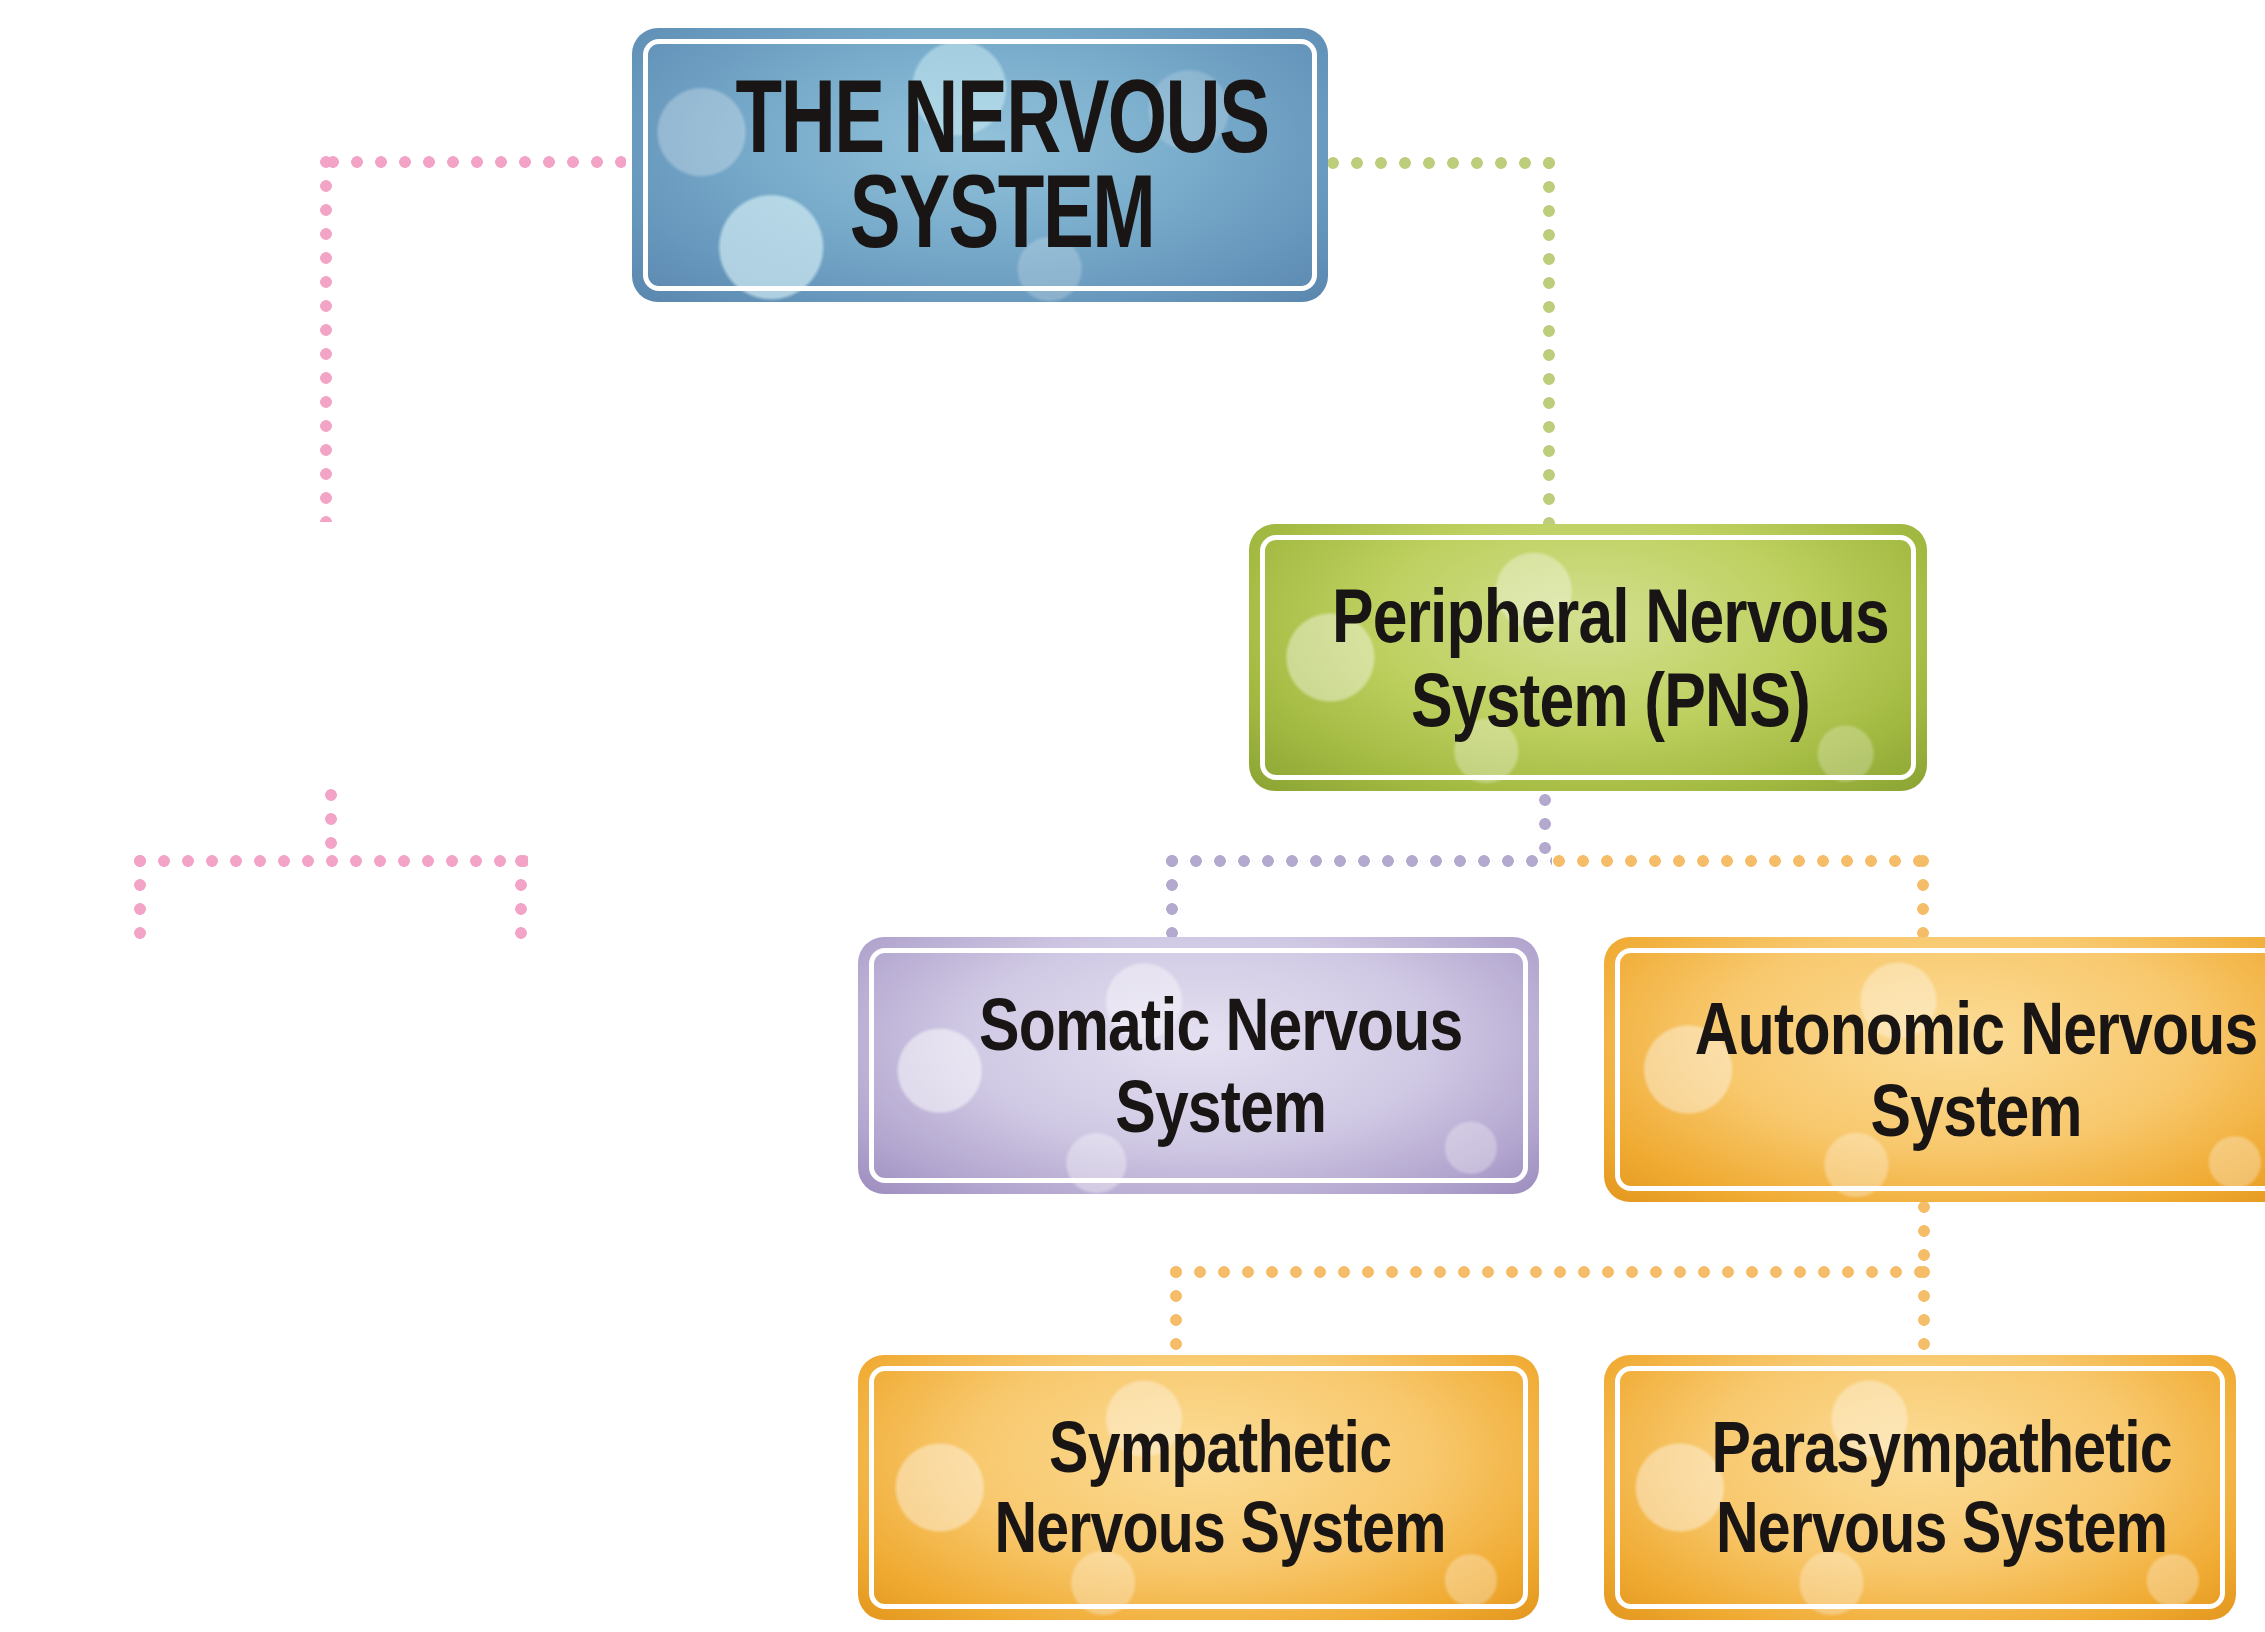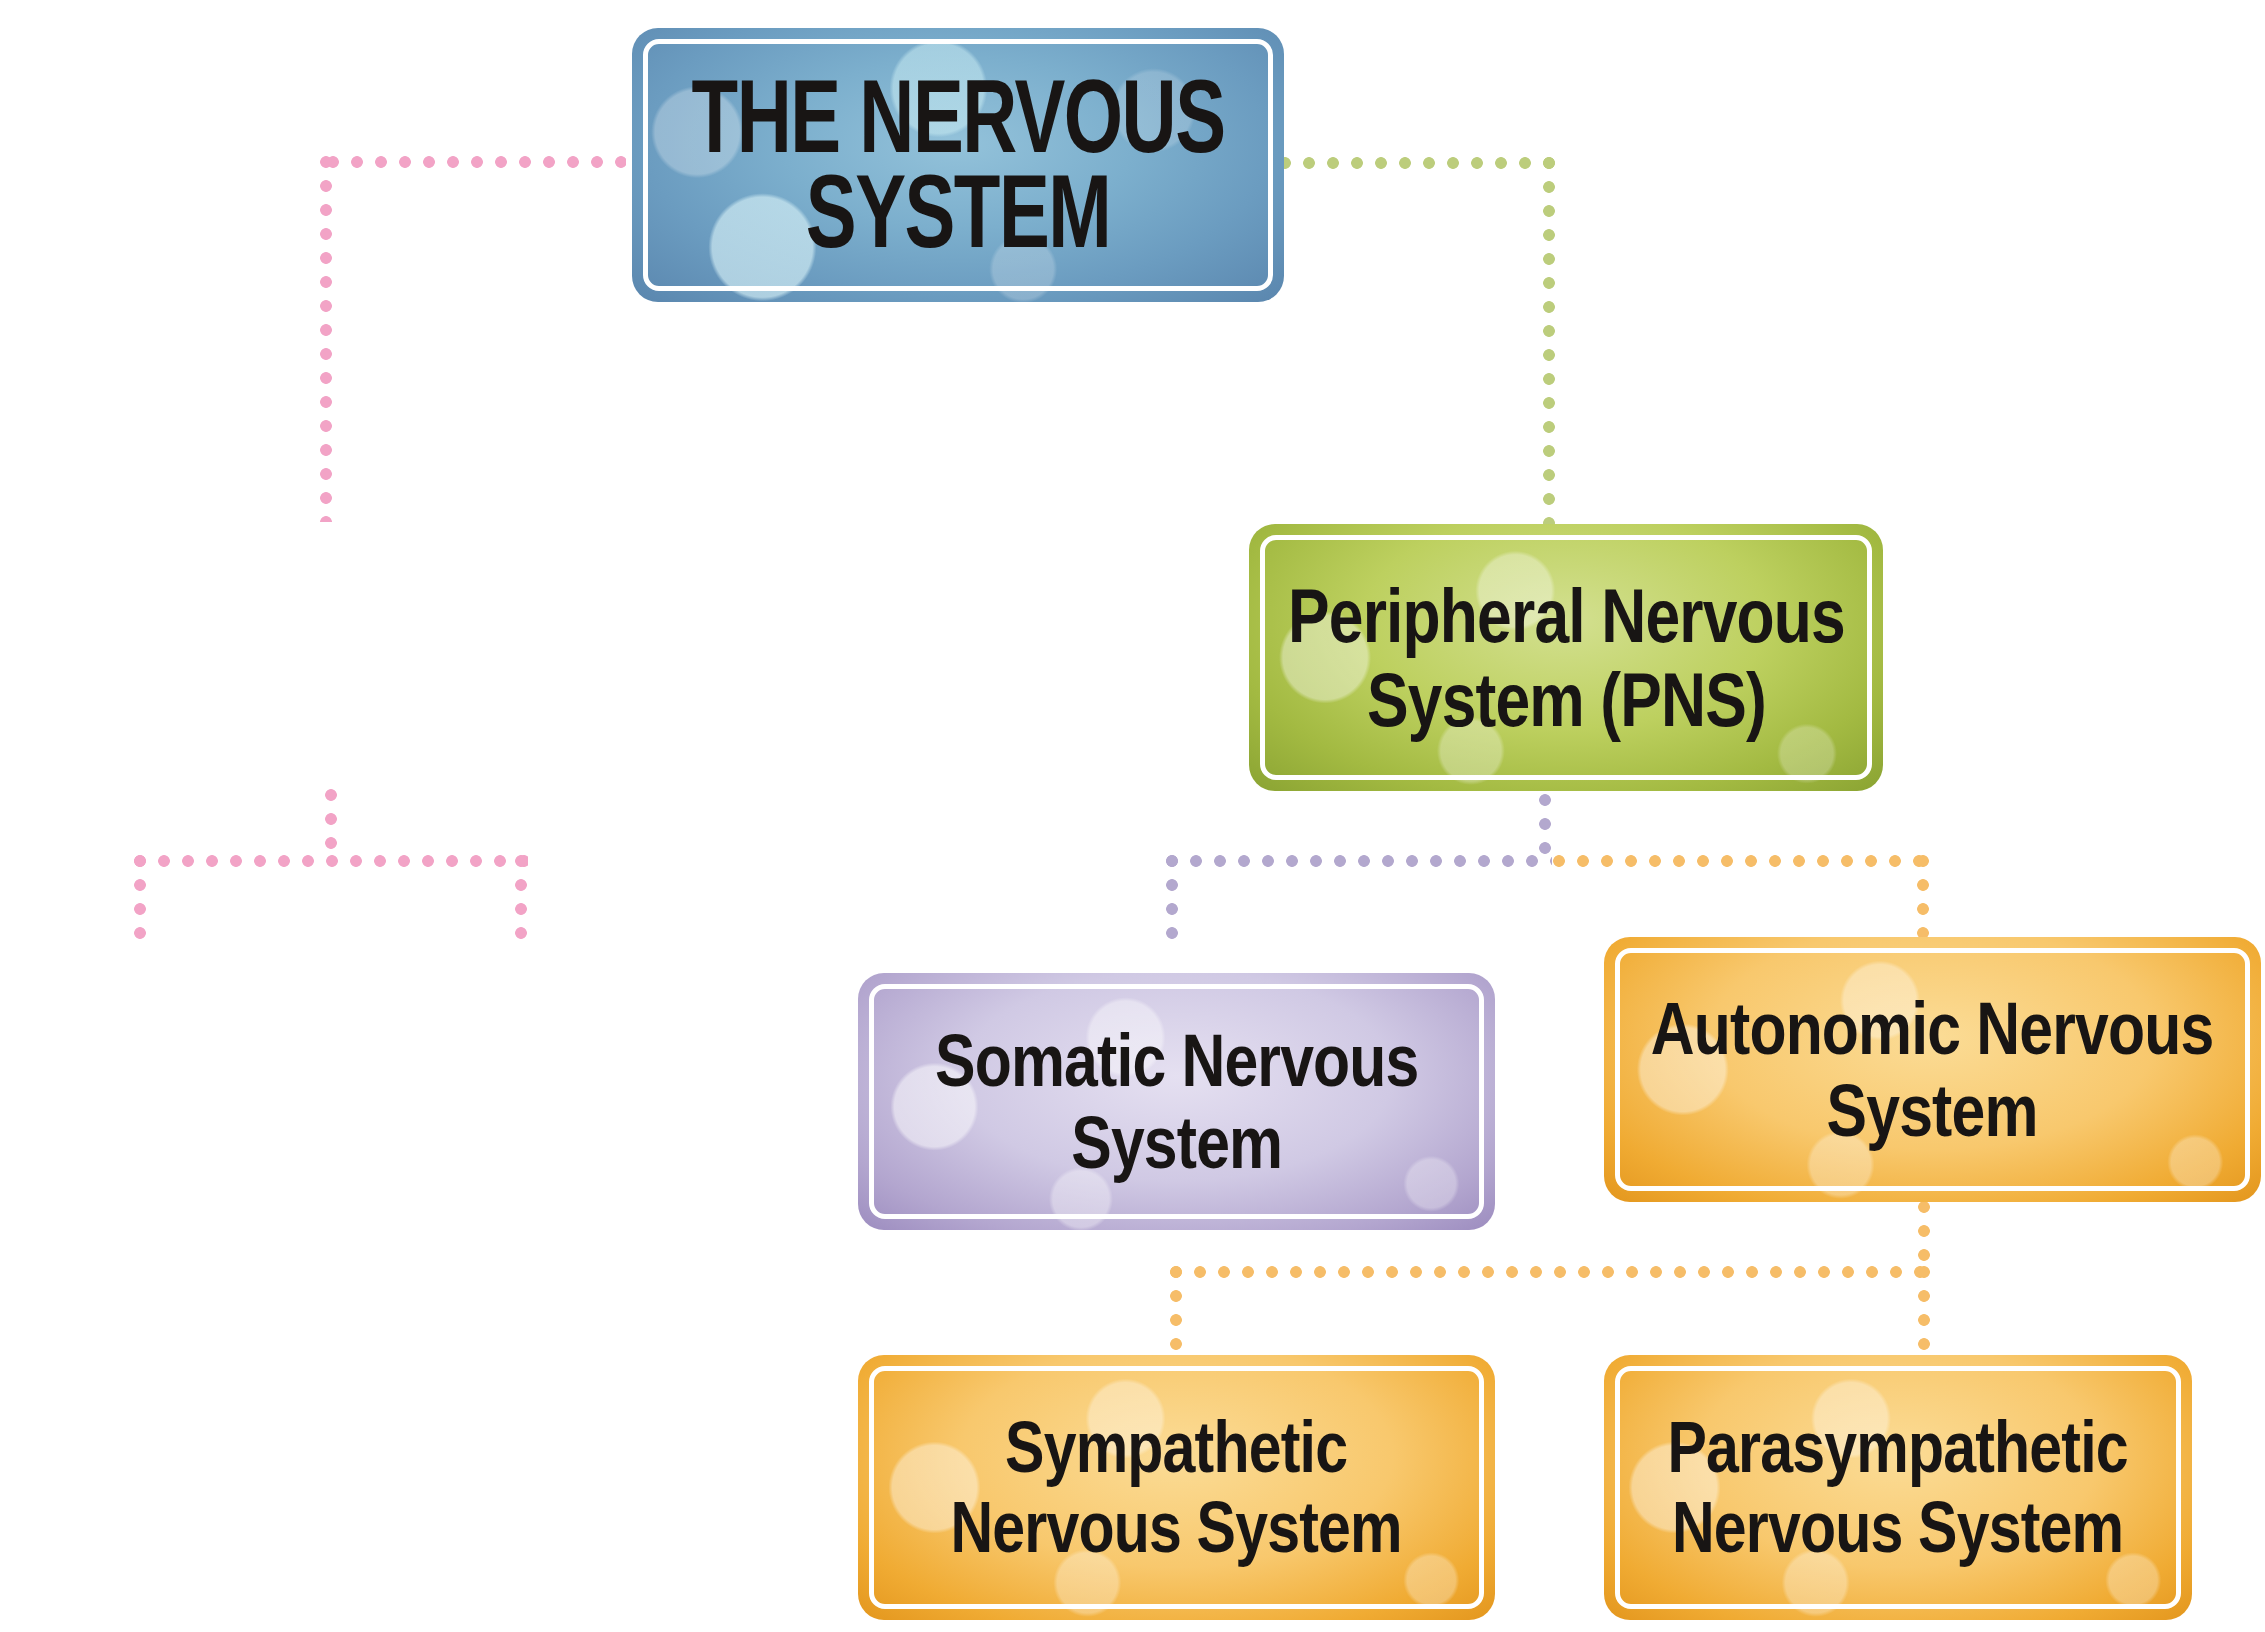--- a/index.html
+++ b/index.html
@@ -14,21 +14,21 @@
   .dots.h { height:14px; background-repeat:repeat-x; background-size:24px 14px;
             background-image:radial-gradient(circle at 7px 7px, var(--dc) 5.5px, transparent 6.2px); }
   .dots.v { width:14px; background-repeat:repeat-y; background-size:14px 24px;
             background-image:radial-gradient(circle at 7px 7px, var(--dc) 5.5px, transparent 6.2px); }
   .pinkdot   { --dc:#f2a3c6; }
   .greendot  { --dc:#bccd7c; }
   .purpledot { --dc:#b3a8ce; }
   .orangedot { --dc:#f6bd68; }
 
   
-  .node { position:absolute; border-radius:26px; display:flex; align-items:center; justify-content:center; }
+  .node { position:absolute; border-radius:26px; display:flex; align-items:center; justify-content:center;padding-left:44px; }
   .node .inner { position:absolute; inset:11px; border:5px solid #ffffff; border-radius:16px; }
   .label { position:relative; z-index:2; text-align:center; font-weight:bold; color:#181514;
            transform:scaleX(0.82); transform-origin:center; white-space:nowrap;
            display:flex; flex-direction:column; letter-spacing:-1px; }
   .label .ln { display:block; line-height:1.1; }
   .label.title { transform:scaleX(0.74); font-size:103px; letter-spacing:-2px; }
   .label.title .ln { line-height:0.92; }
   .lbl-l2 { font-size:76px; }
   .lbl-sm { font-size:66px; }
   .lbl-l3 { font-size:74px; }
@@ -116,21 +116,21 @@
   <div class="node green" style="left:1249px; top:524px; width:634px; height:267px;">
     <div class="inner"></div>
     <div class="label lbl-l2">
       <span class="ln">Peripheral Nervous</span>
       <span class="ln">System (PNS)</span>
     </div>
   </div>
 
 
 
-  <div class="node purple" style="left:858px; top:937px; width:637px; height:257px;margin-top:36px;">
+  <div class="node purple" style="left:858px; top:937px; width:637px; height:257px;">
     <div class="inner"></div>
     <div class="label lbl-l3">
       <span class="ln">Somatic Nervous</span>
       <span class="ln">System</span>
     </div>
   </div>
 
   <div class="node orange" style="left:1604px; top:937px; width:657px; height:265px;">
     <div class="inner"></div>
     <div class="label lbl-l3">

